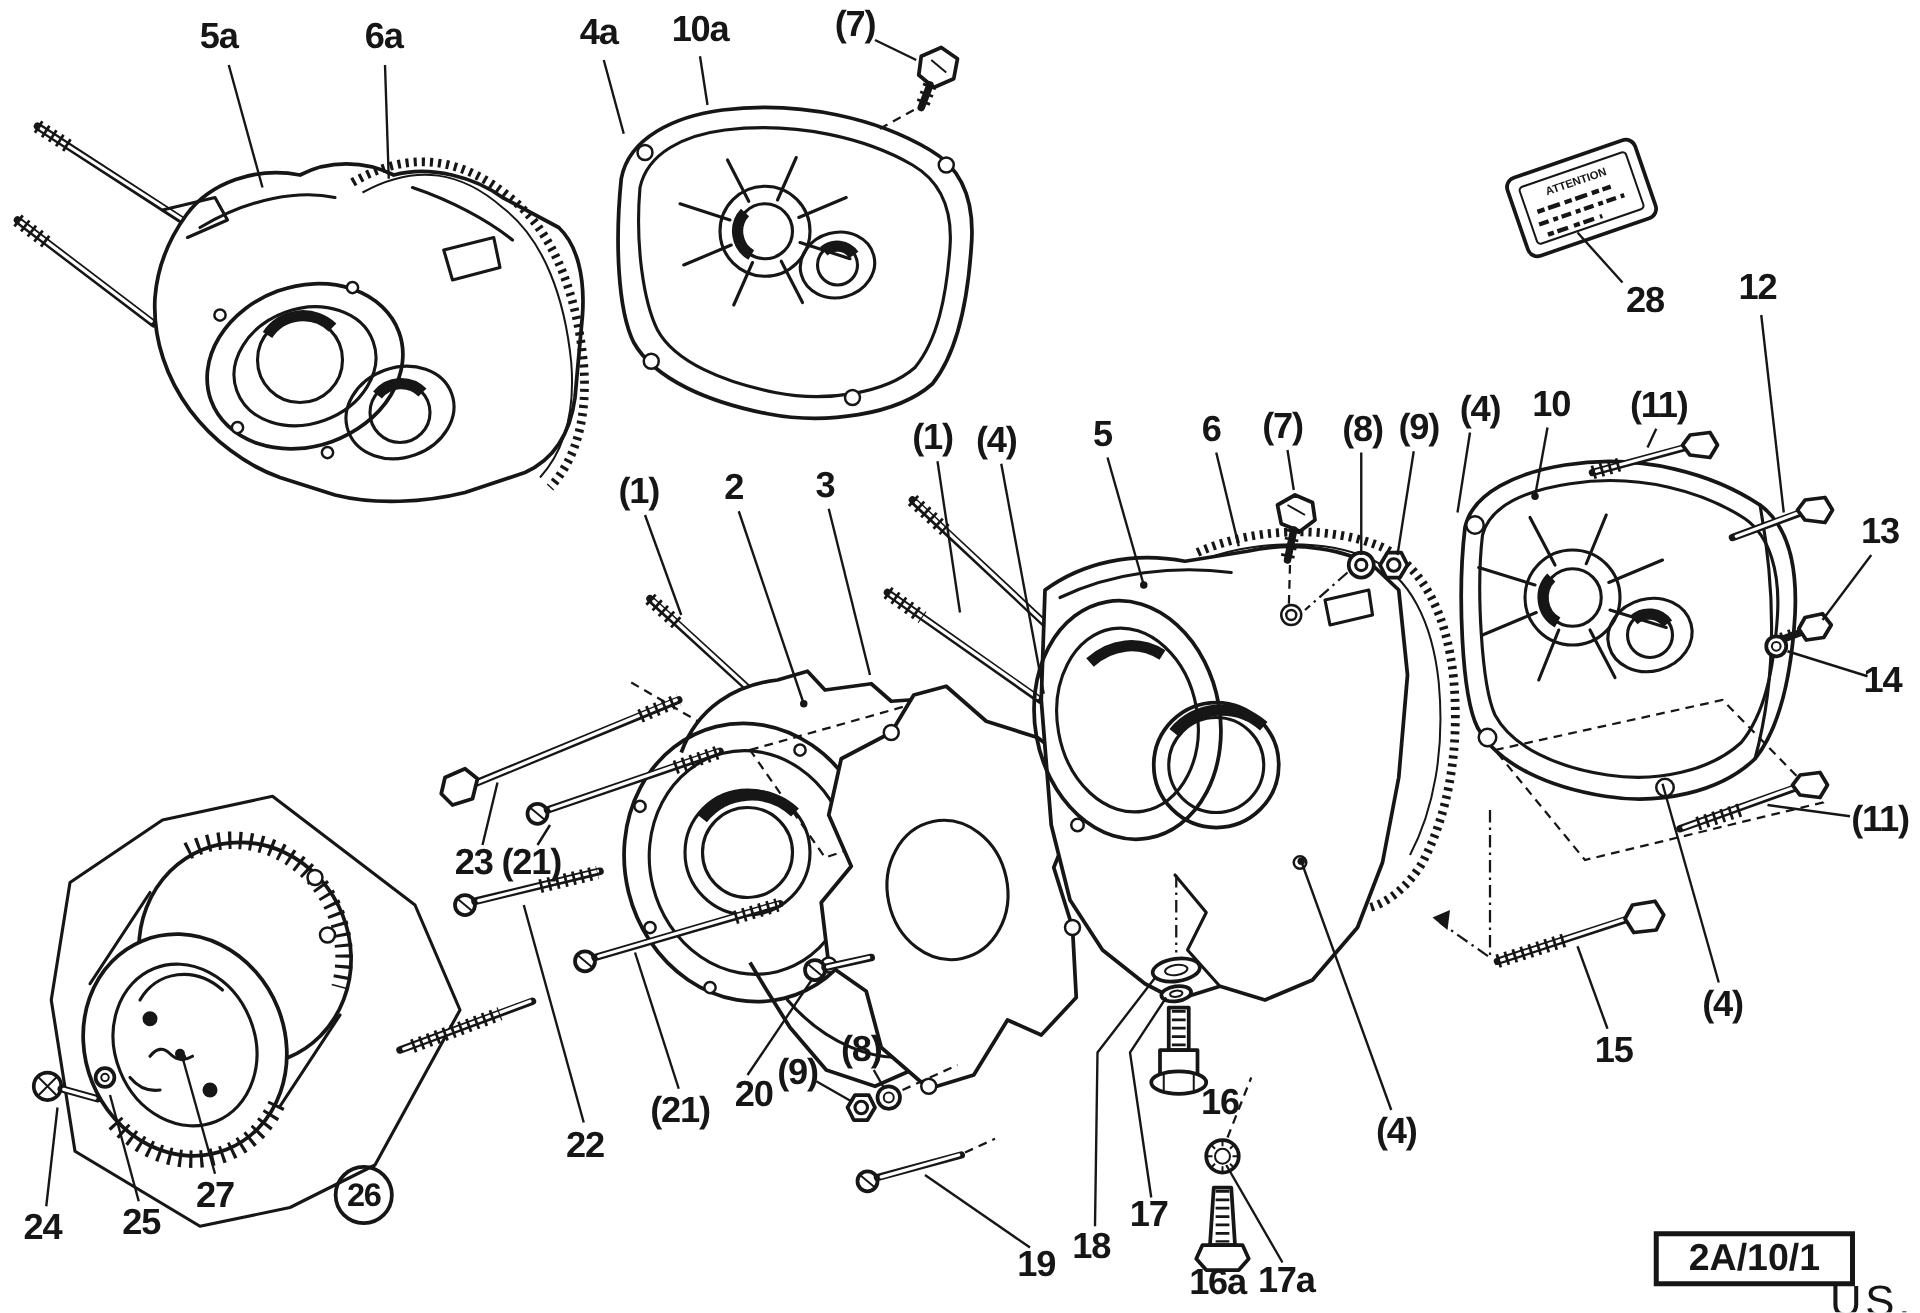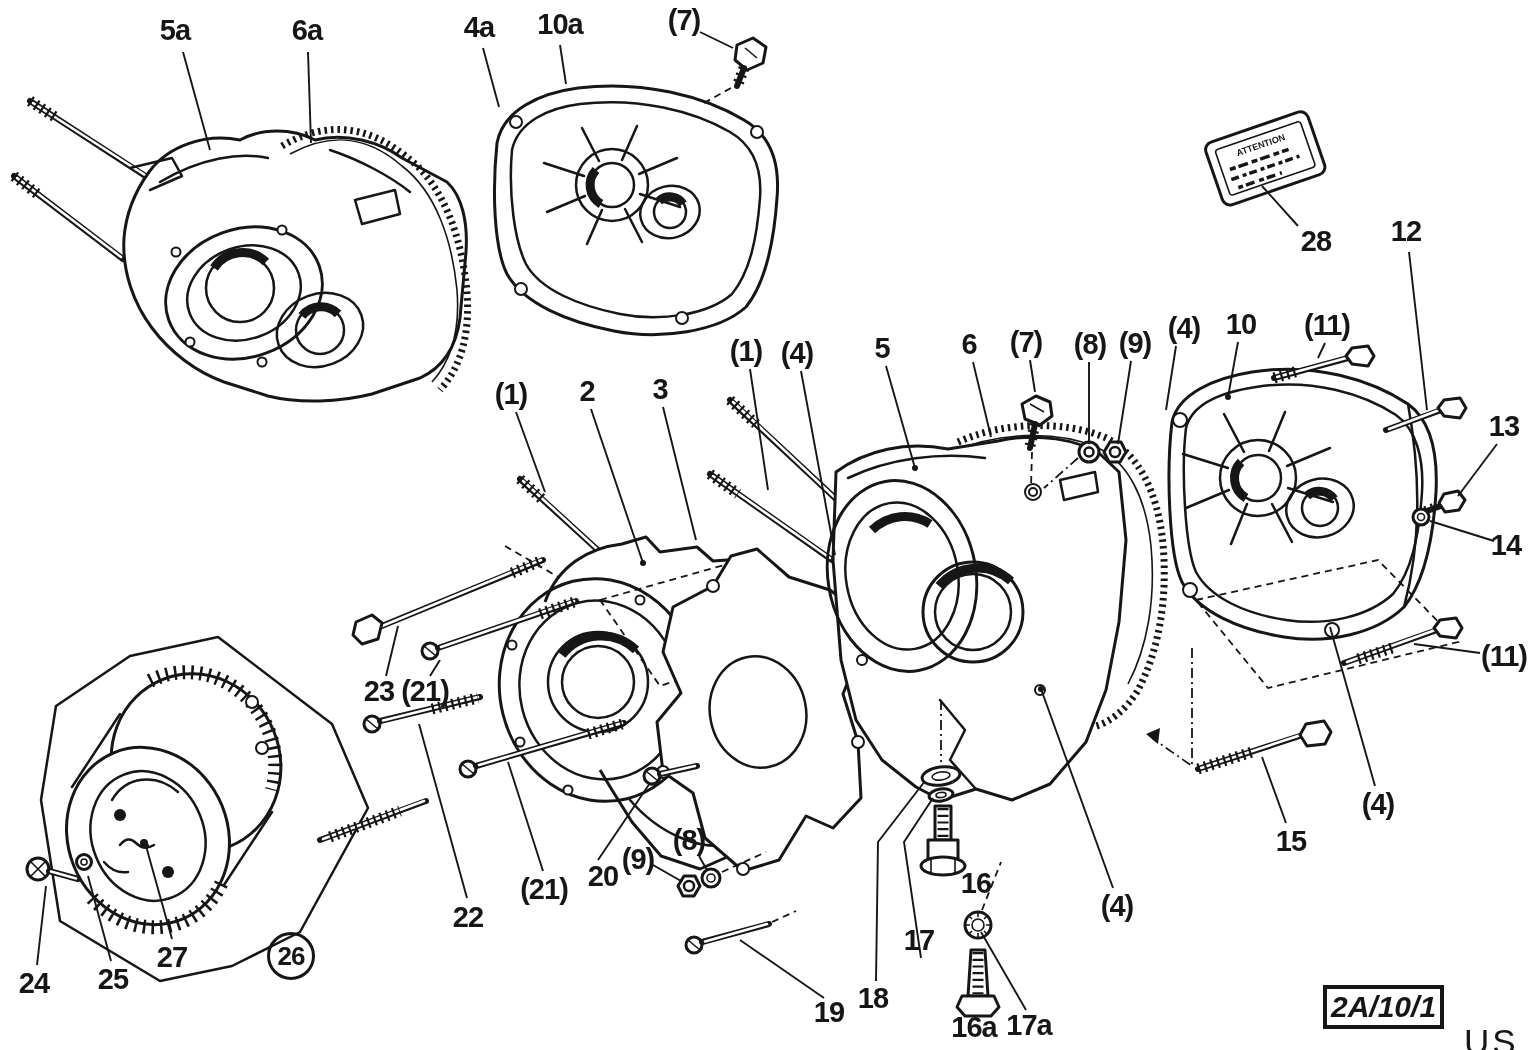--- a/index.html
+++ b/index.html
@@ -7,21 +7,21 @@
          font-family:"Liberation Sans",sans-serif;color:#161616;}
   #artwork{position:absolute;left:0;top:0;}
   #leader-svg{position:absolute;left:0;top:0;pointer-events:none;}
   #leader-svg polyline{fill:none;stroke:#161616;stroke-width:1.9;}
   #label-layer{position:absolute;left:0;top:0;width:100%;height:100%;}
   .part-label{position:absolute;transform:translate(-50%,-50%);font-weight:bold;
               font-size:29px;letter-spacing:-1px;white-space:nowrap;color:#161616;}
   .part-label.circled{border:3px solid #161616;border-radius:50%;width:42px;height:42px;
               display:flex;align-items:center;justify-content:center;font-size:26px;letter-spacing:-1px;}
   #ref-box{position:absolute;left:1323px;top:985px;border:4px solid #161616;
-           font-weight:bold;font-size:30px;padding:1px 4px;letter-spacing:0px;font-style:italic;}
+           font-weight:bold;font-size:30px;padding:1px 24px;letter-spacing:0px;}
   #ref-region{position:absolute;left:1464px;top:989px;font-weight:normal;font-size:35px;letter-spacing:3px;margin-top:33px;}
   
   .ln{fill:none;stroke:#161616;stroke-width:2.5;stroke-linecap:round;stroke-linejoin:round;}
   .ln3{fill:none;stroke:#161616;stroke-width:3;stroke-linecap:round;stroke-linejoin:round;}
   .lnw{fill:#ffffff;stroke:#161616;stroke-width:3;stroke-linejoin:round;}
   .thin{fill:none;stroke:#161616;stroke-width:1.6;}
   .dash{fill:none;stroke:#161616;stroke-width:1.8;stroke-dasharray:7 5;}
   .dashdot{fill:none;stroke:#161616;stroke-width:1.8;stroke-dasharray:10 4 2 4;}
   .shade{fill:none;stroke:#161616;stroke-width:9;}
   .speck{fill:none;stroke:#161616;stroke-width:7;stroke-dasharray:2.5 4;}
@@ -436,21 +436,21 @@
       <div class="part-label" style="left: 1504px; top: 656px;">(11)</div>
       <div class="part-label" style="left: 379px; top: 691px;">23</div>
       <div class="part-label" style="left: 425px; top: 691px;">(21)</div>
       <div class="part-label" style="left: 468px; top: 917px;">22</div>
       <div class="part-label" style="left: 544px; top: 889px;">(21)</div>
       <div class="part-label" style="left: 591px; top: 876px; margin-left: 12px;">20</div>
       <div class="part-label" style="left: 638px; top: 859px;">(9)</div>
       <div class="part-label" style="left: 689px; top: 840px;">(8)</div>
       <div class="part-label" style="left: 829px; top: 1012px;">19</div>
       <div class="part-label" style="left: 873px; top: 998px;">18</div>
-      <div class="part-label" style="left: 919px; top: 940px;">17</div>
+      <div class="part-label" style="left: 919px; top: 972px;">17</div>
       <div class="part-label" style="left: 976px; top: 883px;">16</div>
       <div class="part-label" style="left: 974px; top: 1027px; text-align: center;">16a</div>
       <div class="part-label" style="left: 1029px; top: 1025px;">17a</div>
       <div class="part-label" style="left: 1117px; top: 906px;">(4)</div>
       <div class="part-label" style="left: 1291px; top: 841px;">15</div>
       <div class="part-label" style="left: 1378px; top: 804px;">(4)</div>
       <div class="part-label" style="left: 34px; top: 983px;">24</div>
       <div class="part-label" style="left: 113px; top: 979px;">25</div>
       <div class="part-label" style="left: 172px; top: 957px;">27</div>
       <div class="part-label circled" style="left: 291px; top: 956px;">26</div>

